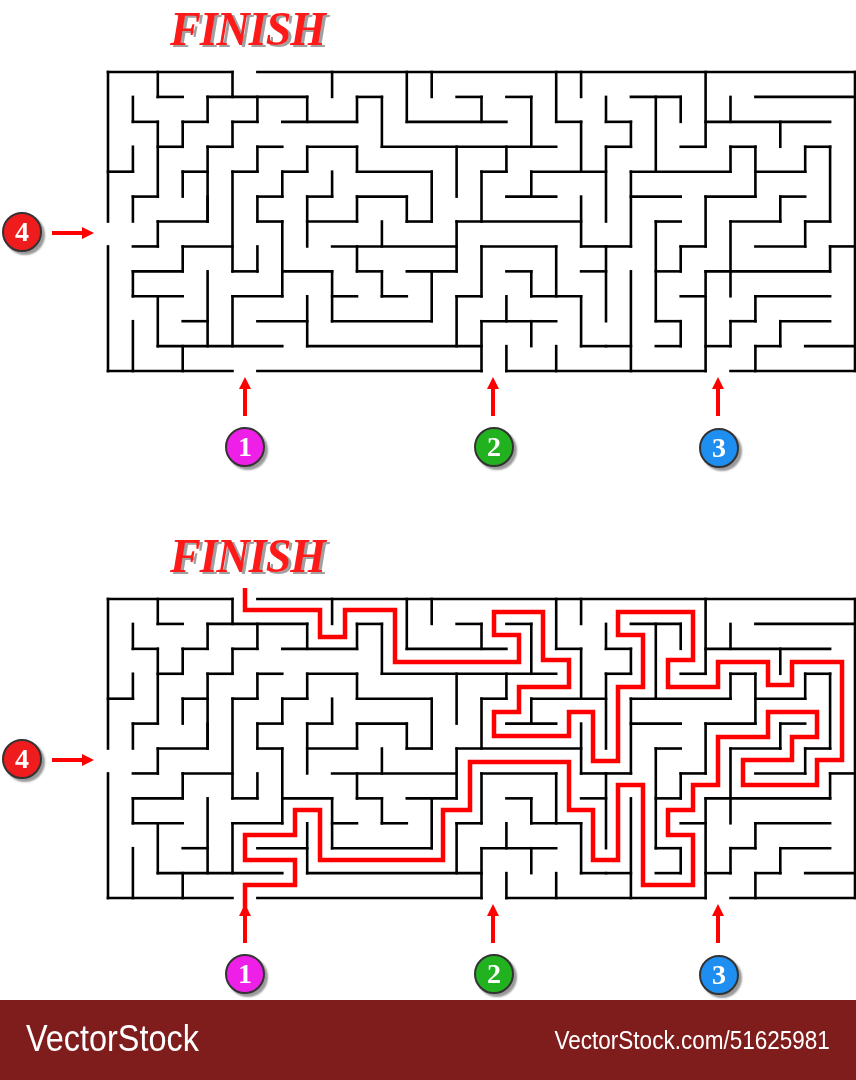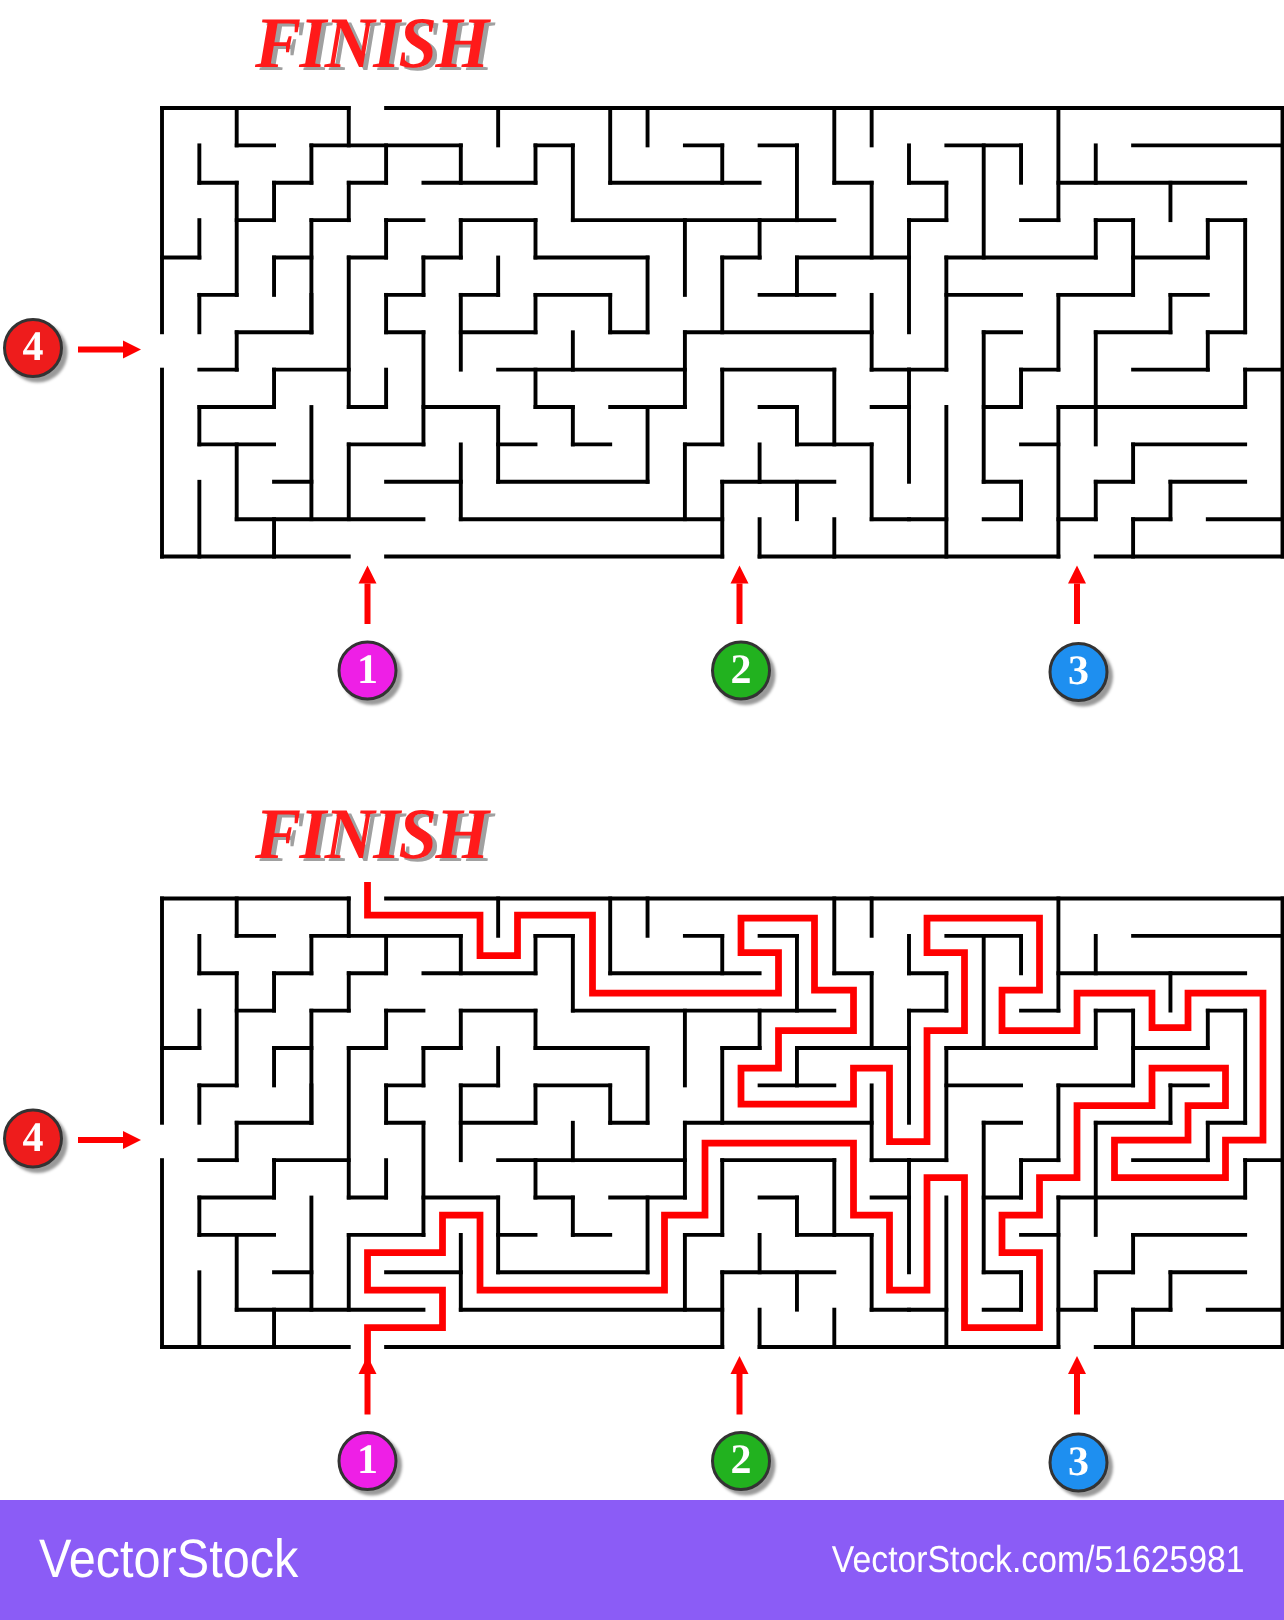--- a/index.html
+++ b/index.html
@@ -4,21 +4,21 @@
 <style>
   html,body{margin:0;padding:0;background:#ffffff;}
   body{width:856px;height:1080px;position:relative;overflow:hidden;font-family:"Liberation Sans",sans-serif;}
   .panel{position:absolute;left:0;width:684px;height:500px;}
   .panel svg{position:absolute;left:0;top:0;}
   .finish{position:absolute;left:170px;font-family:"Liberation Serif",serif;font-weight:bold;font-style:italic;
     font-size:46px;color:#ff1a1a;letter-spacing:-1px;text-shadow:3px 2px 0 #a0a0a0;transform:scaleY(1.05);line-height:1;}
   .badge{position:absolute;width:40px;height:40px;border-radius:50%;border:2px solid #333;
     box-shadow:3px 3px 2px #9a9a9a;color:#fff;font-family:"Liberation Serif",serif;font-weight:bold;
     font-size:28px;display:flex;align-items:center;justify-content:center;box-sizing:border-box;}
-  .watermark{position:absolute;left:0;top:1000px;width:856px;height:80px;background:#8b5cf6;}
+  .watermark{position:absolute;left:0;top:1000px;width:856px;height:80px;background:#7f1d1d;}
   .wm-left{position:absolute;left:26px;top:18px;color:#fff;font-size:36px;font-family:"Liberation Sans",sans-serif;transform:scaleX(0.9);transform-origin:left;}
   .wm-right{position:absolute;right:26px;top:26px;color:#fff;font-size:25px;font-family:"Liberation Sans",sans-serif;transform:scaleX(0.9);transform-origin:right;}
 </style>
 </head>
 <body>
 
 <div class="panel" style="top:0;">
   <div class="finish" style="top:6px;">FINISH</div>
   <svg width="856" height="500" id="maze-top">
       <g stroke="#000000" stroke-width="2.6" stroke-linecap="square">

